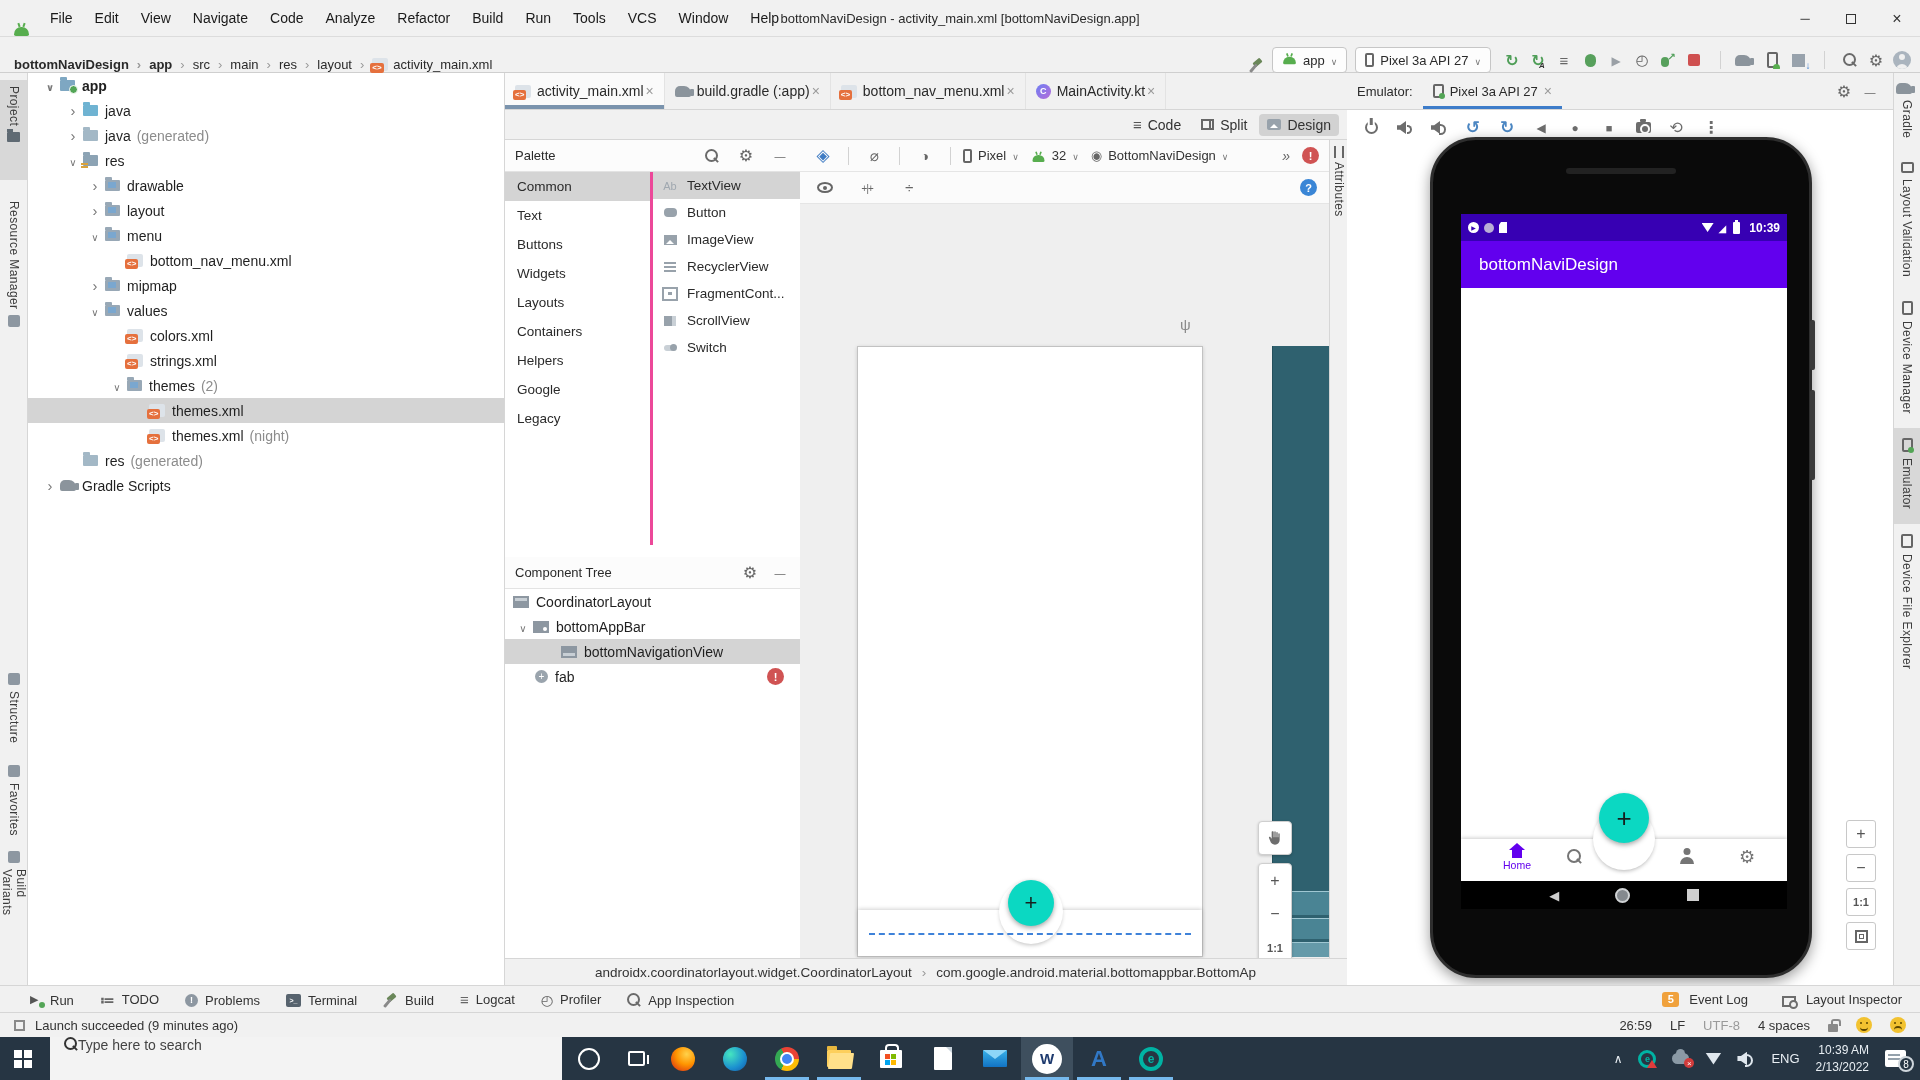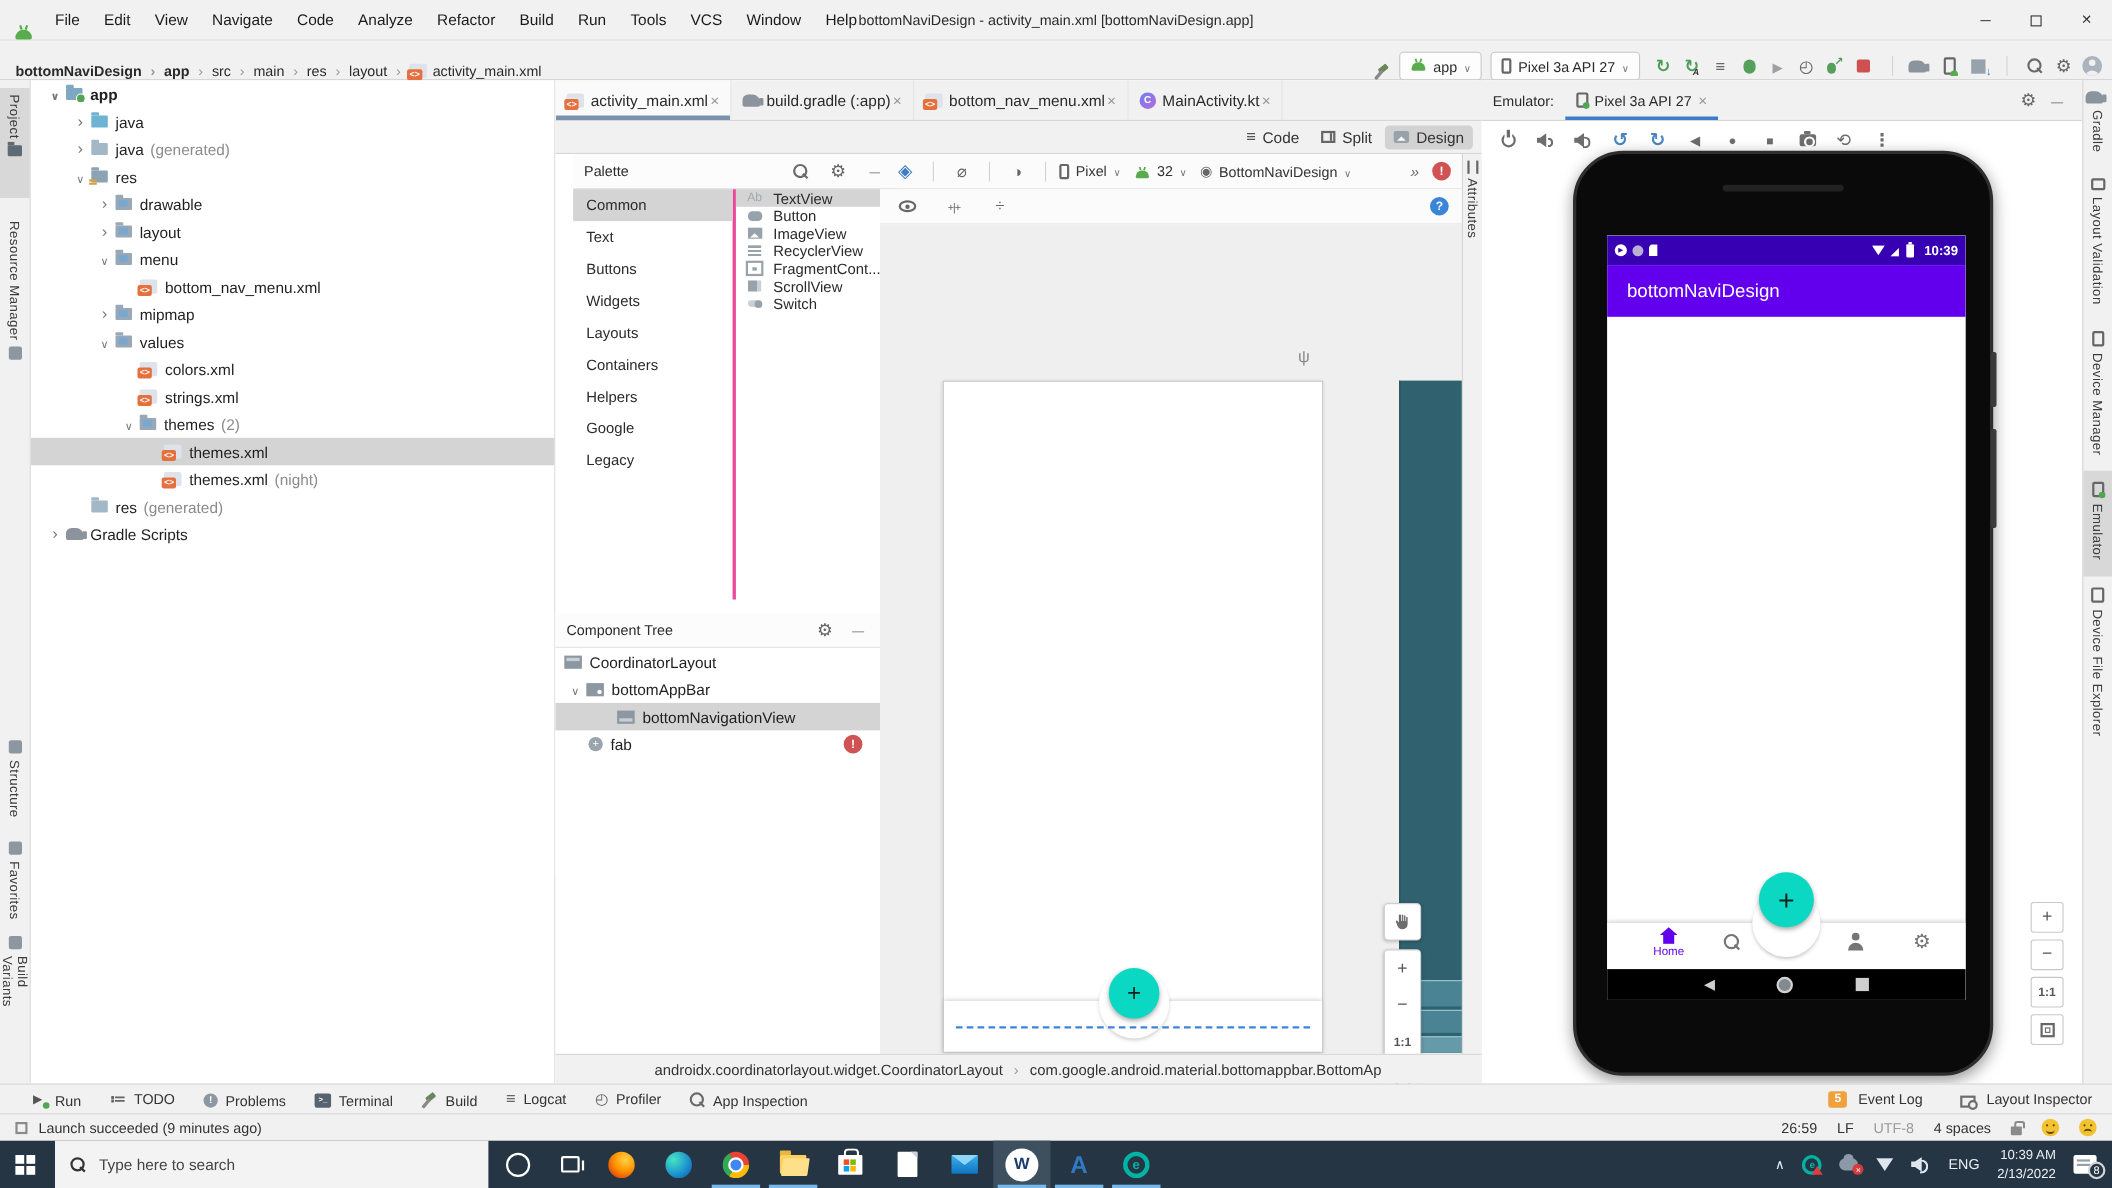--- a/index.html
+++ b/index.html
@@ -103,28 +103,28 @@
 .etlabel{margin-right:2px}
 .moderow{position:absolute;left:0;top:37px;width:842px;height:30px;background:#f1f1f1;border-bottom:1px solid #d6d6d6;display:flex;align-items:center;justify-content:flex-end;padding-right:8px;gap:4px}
 .mode{display:flex;align-items:center;gap:6px;padding:3px 8px;border-radius:4px;font-size:14px;color:#333}
 .mode.selected{background:#d2d2d2}
 .ic-mode-code::before{content:"≡";font-size:15px;color:#555}
 .ic-mode-split{width:13px;height:11px;border:2px solid #666;position:relative}
 .ic-mode-split::after{content:"";position:absolute;top:0;bottom:0;left:6px;width:2px;background:#666}
 .ic-mode-design{width:14px;height:11px;background:#98a2ab;border-radius:2px;position:relative}
 .ic-mode-design::after{content:"";position:absolute;left:3px;bottom:2px;border-left:4px solid transparent;border-right:4px solid transparent;border-bottom:4px solid #fff}
 
-.palette{position:absolute;left:16px;top:67px;width:295px;height:405px;background:#fff}
+.palette{position:absolute;left:0;top:67px;width:295px;height:405px;background:#fff}
 .panelhead{height:32px;display:flex;align-items:center;padding:0 10px;gap:10px;font-size:13px;color:#2a2a2a;background:#fcfcfc;border-bottom:1px solid #e3e3e3}
 .panelhead .sp{flex:1}
 .palbody{display:flex;height:373px}
 .palcats{width:148px;border-right:3px solid #ec4899}
 .palcat{height:29px;display:flex;align-items:center;padding-left:12px;font-size:13.5px;color:#2a2a2a}
 .palcat.selected{background:#d4d4d4}
-.palcomp{height:16px;display:flex;align-items:center;padding-left:8px;font-size:13.5px;color:#2a2a2a}
+.palcomp{height:27px;display:flex;align-items:center;padding-left:8px;font-size:13.5px;color:#2a2a2a}
 .palcomp.selected{background:#d4d4d4}
 .pi{width:18px;height:14px;margin-right:8px;display:inline-flex;align-items:center;justify-content:center;flex:none;position:relative;color:#98a2ab}
 .pi-text::before{content:"Ab";font-size:11px;color:#a0a8b0}
 .pi-btn::before{content:"";width:13px;height:9px;background:#98a2ab;border-radius:4px}
 .pi-img::before{content:"";width:13px;height:10px;background:#98a2ab}
 .pi-img::after{content:"";position:absolute;bottom:3px;left:5px;border-left:4px solid transparent;border-right:4px solid transparent;border-bottom:4px solid #fff}
 .pi-list::before{content:"";width:12px;height:10px;background:repeating-linear-gradient(#98a2ab 0 2px,transparent 2px 4px)}
 .pi-frag::before{content:"";width:12px;height:10px;border:2px solid #98a2ab}
 .pi-frag::after{content:"";position:absolute;width:4px;height:3px;background:#98a2ab}
 .pi-scroll::before{content:"";width:12px;height:10px;background:linear-gradient(90deg,#98a2ab 70%,#c9d0d6 70%)}
@@ -260,21 +260,21 @@
 .lock{width:10px;height:8px;background:#8a8a8a;border-radius:1px;position:relative;margin-top:5px}
 .lock::before{content:"";position:absolute;top:-5px;left:3px;width:6px;height:5px;border:2px solid #8a8a8a;border-bottom:none;border-radius:3px 3px 0 0}
 .smile{width:16px;height:16px;border-radius:50%;background:#f2c230;position:relative}
 .smile::before{content:"";position:absolute;top:5px;left:4px;width:2px;height:2px;background:#5d4700;border-radius:50%;box-shadow:6px 0 0 #5d4700}
 .smile::after{content:"";position:absolute;left:4px;top:8px;width:8px;height:4px;border-bottom:2px solid #5d4700;border-radius:0 0 8px 8px}
 .frown::after{border-bottom:none;border-top:2px solid #5d4700;border-radius:8px 8px 0 0;top:9px}
 
 .taskbar{left:0;top:1037px;width:1920px;height:43px;background:#263543;display:flex;align-items:center;color:#e8eef3}
 .winlogo{display:grid;grid-template-columns:8px 8px;grid-gap:2px;margin:0 18px 0 14px}
 .winlogo i{width:8px;height:8px;background:#fff}
-.tsearch{width:394px;height:43px;background:#f3f3f3;display:flex;align-items:center;gap:12px;padding:0 14px;color:#444;font-size:14px}
+.tsearch{width:512px;height:43px;background:#f3f3f3;display:flex;gap:0;padding:0 14px;color:#444;font-size:14px}
 .tsearch .mag::before{border-color:#333}.tsearch .mag::after{background:#333}
 .cortana{width:22px;height:22px;border:2px solid #fff;border-radius:50%;margin:0 16px}
 .tv{width:17px;height:15px;border:2px solid #fff;border-radius:2px;position:relative;margin:0 12px}
 .tv::after{content:"";position:absolute;right:-6px;top:2px;width:2px;height:9px;background:#fff}
 .tapp{width:52px;height:43px;display:flex;align-items:center;justify-content:center;position:relative}
 .tapp.running::after{content:"";position:absolute;bottom:0;left:4px;right:4px;height:3px;background:#76b9ed}
 .tapp.active{background:#3e4f5e}
 .ta-firefox{width:24px;height:24px;border-radius:50%;background:radial-gradient(circle at 65% 30%,#ffd24b,#ff9500 45%,#e8540c 75%,#b5320f)}
 .ta-edge{width:24px;height:24px;border-radius:50%;background:radial-gradient(circle at 30% 30%,#45e6c0,#1b8fd0 60%,#1456a0)}
 .ta-chrome{width:24px;height:24px;border-radius:50%;background:conic-gradient(from -30deg,#ea4335 0 120deg,#fbbc05 0 240deg,#34a853 0 360deg);position:relative}

